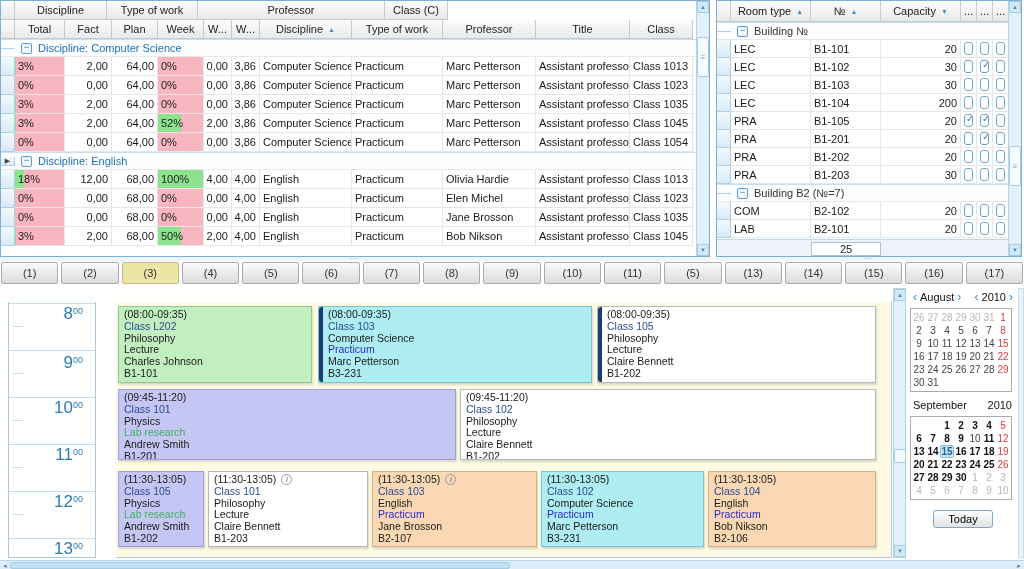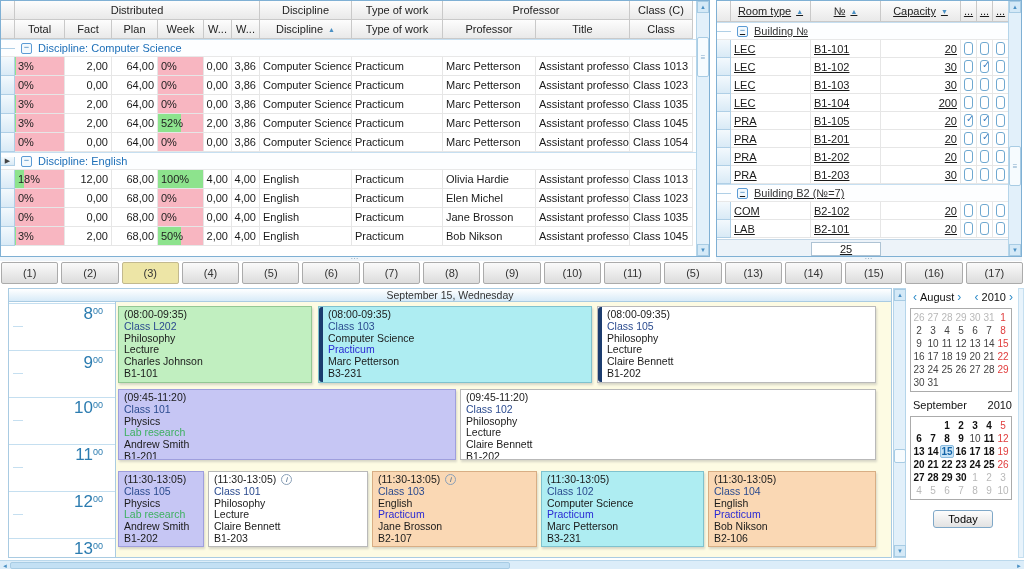--- a/index.html
+++ b/index.html
@@ -66,21 +66,21 @@
   
   .tabs{position:absolute;left:0;top:262px;width:1024px;height:22px;display:flex;gap:3px;padding:0 1px;box-sizing:border-box;}
   .tab{flex:1;border:1px solid #ABABAB;border-radius:2px;background:linear-gradient(#FAFAFA,#DCDCDC);
        display:flex;align-items:center;justify-content:center;font-size:11px;color:#333;}
   .tab.active{background:#EDE5A6;border-color:#C2B98F;}
   
   .sched{position:absolute;left:8px;top:288px;width:898px;height:270px;box-sizing:border-box;}
   .day-header{position:absolute;left:0;top:0;width:884px;height:14px;border:1px solid #A9CBE2;box-sizing:border-box;
               background:linear-gradient(#FFFFFF,#D8EBF8);display:flex;align-items:center;justify-content:center;
               font-size:10.5px;color:#333;}
-  .ruler{position:absolute;left:0;top:14px;width:108px;height:256px;background:#fff;border:1px solid #A9CBE2;border-top:none;box-sizing:border-box;text-align:right;}
+  .ruler{position:absolute;left:0;top:14px;width:88px;height:256px;background:#fff;border:1px solid #A9CBE2;border-top:none;box-sizing:border-box;text-align:right;}
   .hline{position:absolute;left:0;right:0;height:1px;background:#C5DFF0;}
   .htick{position:absolute;left:4px;width:10px;height:1px;background:#C5DFF0;}
   .hour{position:absolute;right:12px;color:#2C7CB0;}
   .hour .hh{font-size:17px;} .hour .hm{font-size:9px;vertical-align:super;}
   .h0{top:2px;} .h1{top:51px;} .h2{top:96px;} .h3{top:143px;} .h4{top:190px;} .h5{top:237px;}
   .l0{top:1px;} .l1{top:48px;} .l2{top:95px;} .l3{top:142px;} .l4{top:189px;} .l5{top:236px;}
   .t0{top:24px;} .t1{top:71px;} .t2{top:118px;} .t3{top:165px;} .t4{top:212px;}
   .canvas{position:absolute;left:108px;top:14px;width:776px;height:256px;background:#FDFBE3;border:1px solid #A9CBE2;border-top:none;border-left:none;box-sizing:border-box;}
   .ev{position:absolute;box-sizing:border-box;border-radius:0;border:1px solid #999;padding:2px 5px;
       font-size:10.5px;line-height:11.8px;overflow:hidden;box-shadow:1px 2px 2px rgba(150,150,150,.35);}
@@ -129,21 +129,20 @@
   .harr.left{left:0;} .harr.right{right:0;}
 </style>
 </head>
 <body>
 
 <div id="app">
 
   <div class="panel grid-left" style="padding-right:13px;">
     <div class="hrow">
       <div class="hcell w-ind"></div>
-      <div class="hcell b-dist">Distributed</div>
       <div class="hcell b-disc">Discipline</div>
       <div class="hcell b-type">Type of work</div>
       <div class="hcell b-prof">Professor</div>
       <div class="hcell b-class">Class (C)</div>
     </div>
     <div class="hrow">
       <div class="hcell w-ind"></div>
       <div class="hcell w-total">Total</div>
       <div class="hcell w-fact">Fact</div>
       <div class="hcell w-plan">Plan</div>
@@ -305,21 +304,21 @@
       </div>
 
 
     <div class="vscroll">
       <div class="sbtn up">▲</div>
       <div class="sthumb" style="top:36px;height:40px;">≡</div>
       <div class="sbtn down">▼</div>
     </div>
   </div>
 
-  <div class="panel grid-right" style="padding-right:13px;text-decoration:underline;">
+  <div class="panel grid-right" style="padding-right:13px;">
     <div class="hrow" style="height:21px;">
       <div class="hcell w-ind"></div>
       <div class="hcell r-type">
           <span>Room type</span>
           <span class="sortarrow">▲</span>
         </div>
       <div class="hcell r-num">
           <span>№</span>
           <span class="sortarrow">▲</span>
         </div>
@@ -527,21 +526,20 @@
       <div class="tab">(11)</div>
       <div class="tab">(5)</div>
       <div class="tab">(13)</div>
       <div class="tab">(14)</div>
       <div class="tab">(15)</div>
       <div class="tab">(16)</div>
       <div class="tab">(17)</div>
   </div>
 
   <div class="sched">
-    <div class="day-header">September 15, Wednesday</div>
 
     <div class="ruler">
       <div class="hline l0"></div>
         <div class="hline l1"></div>
         <div class="hline l2"></div>
       <div class="hline l3"></div>
         <div class="hline l4"></div>
         <div class="hline l5"></div>
       <div class="htick t0"></div>
         <div class="htick t1"></div>

